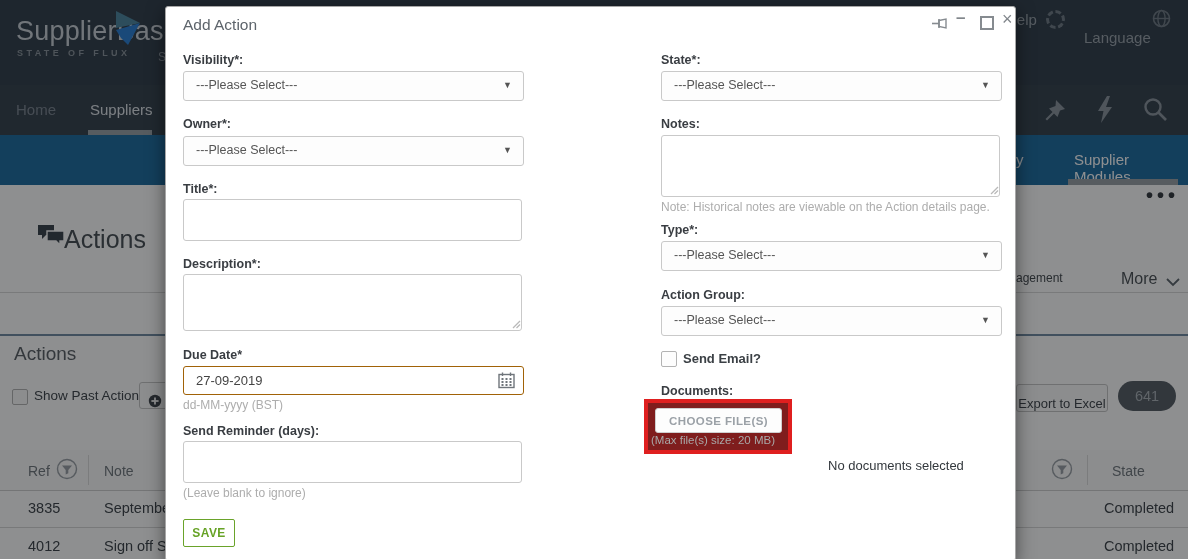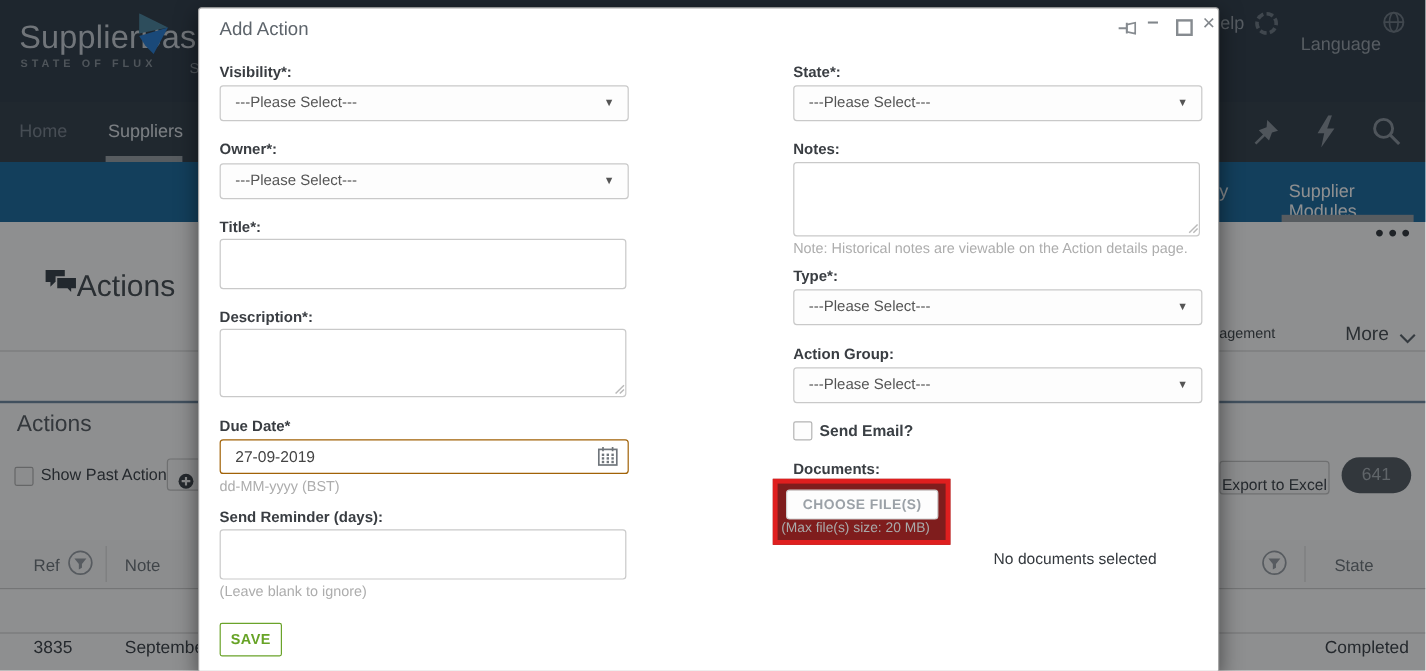--- a/index.html
+++ b/index.html
@@ -20,21 +20,21 @@
   .subnav-title{font-size:22px;color:#ffffff;}
   .subnav-tab{font-size:15px;color:#f2f6f9;}
   .page-heading{font-size:25px;color:#474e54;}
   .section-title{font-size:19px;color:#595f65;}
   .checkbox{width:14px;height:14px;border:1px solid #b3b3b3;border-radius:2px;background:#fbfbfb;}
   .btn{border:1px solid #c6c6c6;border-radius:3px;background:#fbfbfb;color:#3e444a;
        font-size:13px;display:flex;align-items:flex-end;justify-content:center;}
   .count-badge{background:#555d65;color:#aab1b7;font-size:14.5px;border-radius:15px;
        display:flex;align-items:center;justify-content:center;}
   .th{font-size:14px;color:#70777d;}
-  .td{font-size:14.5px;color:#3c4248;margin-top:32px;}
+  .td{font-size:14.5px;color:#3c4248;}
   .divider{background:#d9d9d9;}
   .vline{width:1px;background:#dddddd;}
   
   .overlay{left:0;top:0;width:1188px;height:559px;background:rgba(8,10,13,0.46);}
   .modal{left:165px;top:6px;width:849px;height:553px;background:#fff;border:1px solid #a7a7a7;
          border-radius:3px;box-shadow:0 5px 18px rgba(0,0,0,.5);}
   .modal-title{font-size:15.5px;color:#5d646b;}
   .flabel{font-size:12.5px;font-weight:bold;color:#393d42;}
   .fselect{width:339px;height:28px;border:1px solid #c9c9c9;border-radius:3px;background:#fdfdfd;}
   .fselect .sel-text{position:absolute;left:12px;top:6px;font-size:12.5px;color:#555;}

